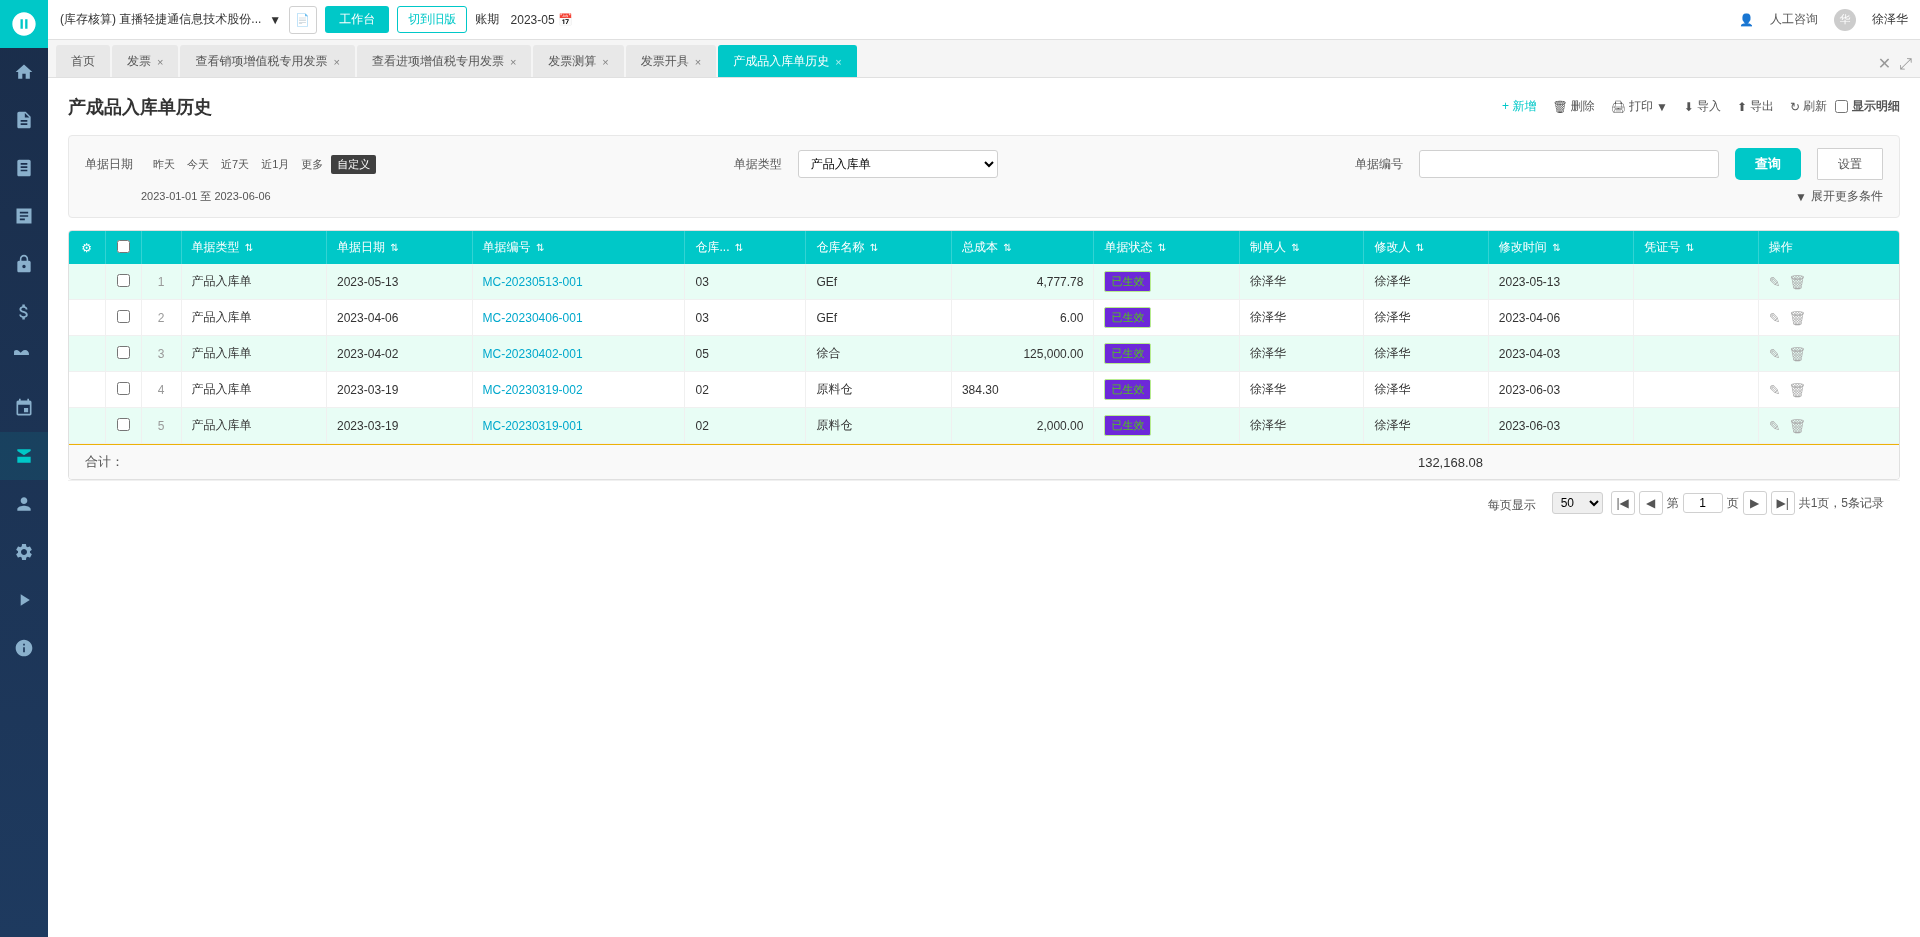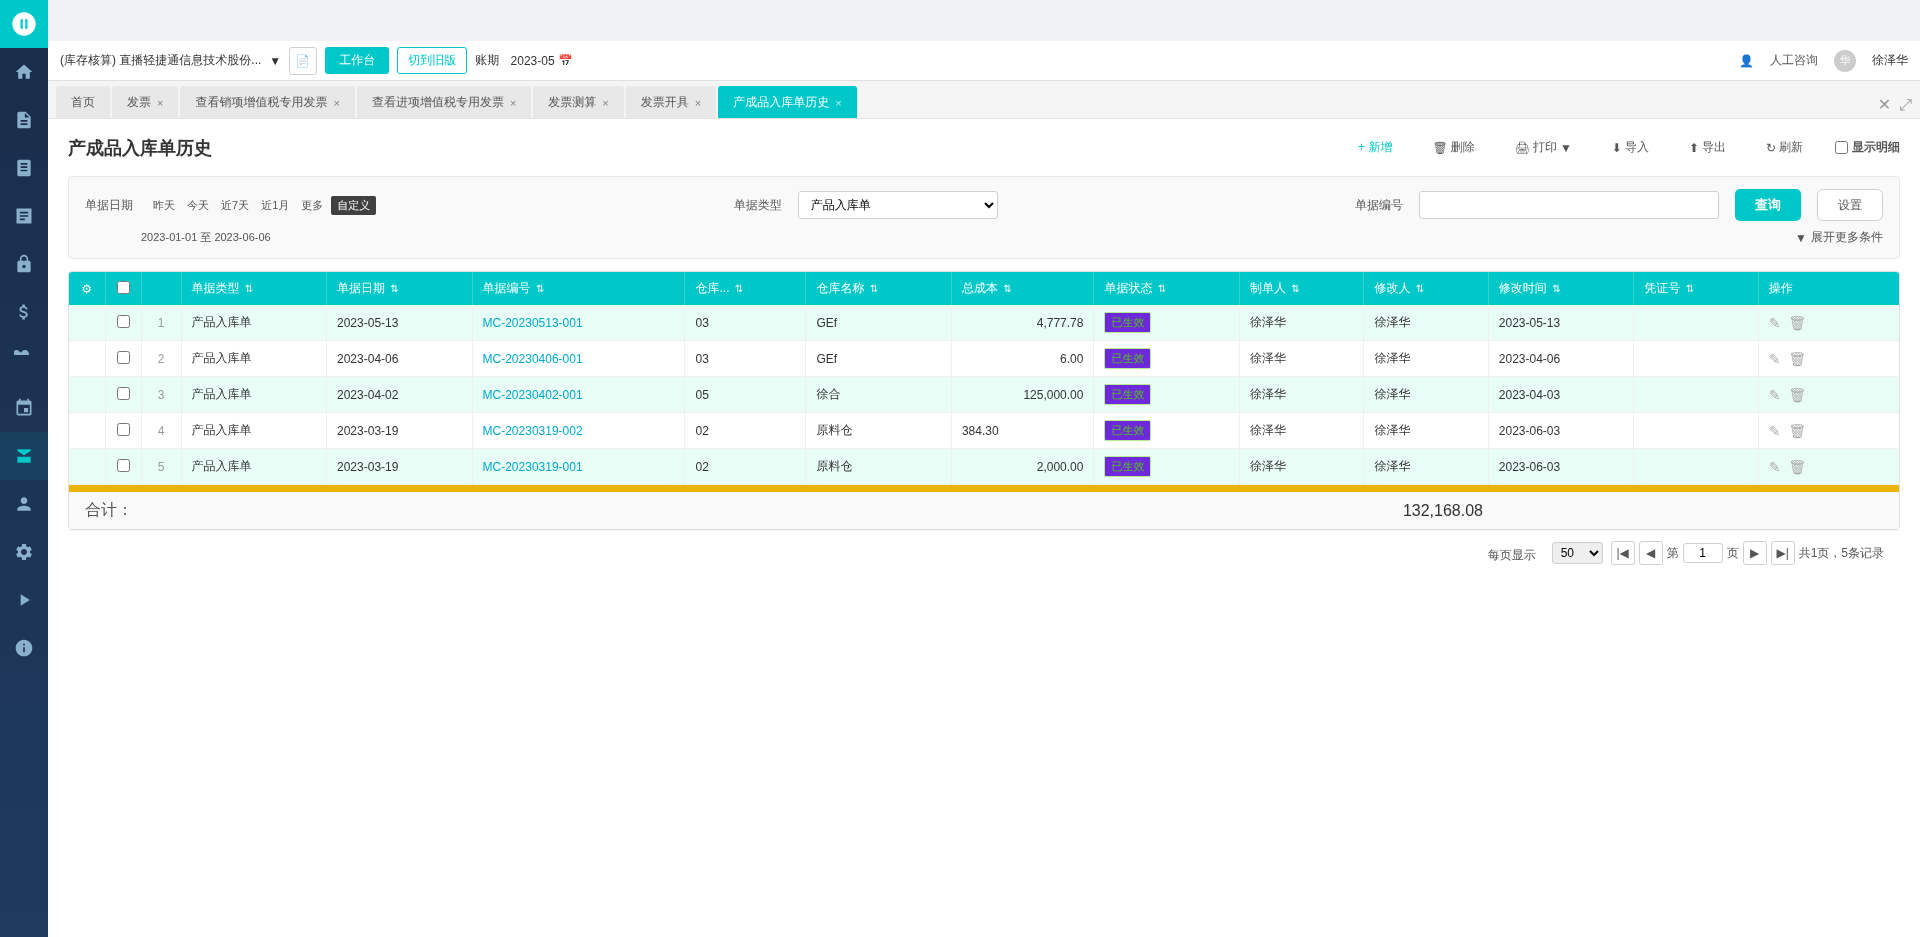--- a/index.html
+++ b/index.html
@@ -10,21 +10,21 @@
     .sidebar-logo { width: 48px; height: 48px; background: #00c8c8; display: flex; align-items: center; justify-content: center; }
     .sidebar-logo svg { width: 28px; height: 28px; }
     .sidebar-item { width: 48px; height: 48px; display: flex; align-items: center; justify-content: center; cursor: pointer; color: #8ab0cc; }
     .sidebar-item.active { color: #00c8c8; background: rgba(0,200,200,0.1); }
     .sidebar-item svg { width: 20px; height: 20px; fill: currentColor; }
 
     
     .main { flex: 1; display: flex; flex-direction: column; overflow: hidden; }
 
     
-    .topbar { height: 40px; background: #fff; border-bottom: 1px solid #e0e0e0; display: flex; align-items: center; padding: 0 12px; gap: 8px; flex-shrink: 0; margin-top: 41px; }
+    .topbar { height: 40px; background: #fff; border-bottom: 1px solid #e0e0e0; display: flex; align-items: center; padding: 0 12px; gap: 8px; flex-shrink: 0; }
     .topbar-company { font-size: 12px; color: #333; display: flex; align-items: center; gap: 4px; cursor: pointer; }
     .topbar-doc-icon { width: 28px; height: 28px; border: 1px solid #d0d0d0; border-radius: 3px; display: flex; align-items: center; justify-content: center; cursor: pointer; color: #666; }
     .topbar-workbench { background: #00c8c8; color: #fff; border: none; padding: 5px 14px; border-radius: 3px; cursor: pointer; font-size: 12px; }
     .topbar-period-btn { border: 1px solid #00c8c8; color: #00c8c8; background: #fff; padding: 4px 10px; border-radius: 3px; cursor: pointer; font-size: 12px; }
     .topbar-period { font-size: 12px; color: #333; display: flex; align-items: center; gap: 4px; }
     .topbar-right { margin-left: auto; display: flex; align-items: center; gap: 16px; font-size: 12px; color: #555; }
     .topbar-right .user-icon { width: 22px; height: 22px; border-radius: 50%; background: #ccc; display: flex; align-items: center; justify-content: center; color: #fff; font-size: 11px; }
     .topbar-right .user-name { color: #333; cursor: pointer; }
 
     
@@ -34,21 +34,21 @@
     .tab .close { font-size: 11px; color: inherit; opacity: 0.7; }
     .tab-close-all { margin-left: auto; display: flex; align-items: center; gap: 8px; padding-bottom: 4px; }
     .tab-close-all-btn { font-size: 16px; color: #999; cursor: pointer; }
     .tab-expand-btn { font-size: 16px; color: #999; cursor: pointer; }
 
     
     .content { flex: 1; overflow-y: auto; padding: 16px 20px; background: #fff; }
 
     
     .page-title { font-size: 18px; font-weight: bold; color: #333; margin-bottom: 16px; display: flex; align-items: center; justify-content: space-between; }
-    .page-title-actions { display: flex; gap: 24px; align-items: center; }
+    .page-title-actions { display: flex; gap: 0; align-items: center; }
     .btn-action { border: none; background: none; cursor: pointer; font-size: 12px; color: #555; display: flex; align-items: center; gap: 3px; padding: 4px 8px; border-radius: 3px; }
     .btn-new { color: #00c8c8; }
     .btn-delete { color: #555; }
     .btn-print { color: #555; }
     .btn-import { color: #555; }
     .btn-export { color: #555; }
     .btn-refresh { color: #555; }
     .checkbox-show { display: flex; align-items: center; gap: 4px; font-size: 12px; color: #555; }
 
     
@@ -58,21 +58,21 @@
     .filter-label { font-size: 12px; color: #555; white-space: nowrap; }
     .filter-date-btns { display: flex; gap: 4px; }
     .filter-date-btn { font-size: 11px; color: #555; cursor: pointer; padding: 2px 4px; border-radius: 2px; }
     .filter-date-custom { background: #404040; color: #fff; padding: 2px 6px; border-radius: 2px; font-size: 11px; cursor: pointer; }
     .filter-date-range { font-size: 11px; color: #555; }
     .filter-input { border: 1px solid #d0d0d0; border-radius: 3px; padding: 4px 8px; font-size: 12px; height: 28px; min-width: 120px; }
     .filter-select { border: 1px solid #d0d0d0; border-radius: 3px; padding: 4px 8px; font-size: 12px; height: 28px; min-width: 200px; background: #fff; }
     .filter-select-container { display: flex; align-items: center; gap: 4px; }
     .filter-expand { display: flex; align-items: center; gap: 4px; font-size: 12px; color: #555; cursor: pointer; }
     .btn-query { background: #00c8c8; color: #fff; border: none; padding: 6px 20px; border-radius: 5px; cursor: pointer; font-size: 13px; font-weight: bold; height: 32px; }
-    .btn-setting { background: #fff; color: #555; border: 1px solid #d0d0d0; padding: 6px 20px; border-radius: 6px; cursor: pointer; font-size: 12px; height: 32px; }
+    .btn-setting { background: #fff; color: #555; border: 1px solid #d0d0d0; padding: 6px 20px; border-radius: 1px; cursor: pointer; font-size: 12px; height: 32px; }
 
     
     .table-container { border: 1px solid #e0e0e0; border-radius: 4px; overflow: hidden; }
     table { width: 100%; border-collapse: collapse; font-size: 12px; }
     thead tr { background: #00c8c8; color: #fff; }
     thead th { padding: 8px 10px; text-align: left; font-weight: normal; white-space: nowrap; border-right: 1px solid rgba(255,255,255,0.2); }
     thead th:last-child { border-right: none; }
     tbody tr { border-bottom: 1px solid #f0f0f0; }
     tbody tr:nth-child(odd) { background: #f8fdfd; }
     tbody tr:nth-child(even) { background: #ffffff; }
@@ -85,21 +85,21 @@
     .td-link { color: #00a8cc; cursor: pointer; text-decoration: none; }
     .status-badge { display: inline-block; padding: 2px 6px; border-radius: 2px; font-size: 11px; }
     .status-active { background: #6d28d9; color: #52c41a; border: 1px solid #b7eb8f; }
     .td-actions { display: flex; gap: 8px; align-items: center; }
     .td-action-icon { color: #aaa; cursor: pointer; font-size: 14px; }
     .sort-icon { font-size: 10px; margin-left: 2px; }
     .settings-col { text-align: center; cursor: pointer; }
     input[type="checkbox"] { cursor: pointer; }
 
     
-    .table-footer { display: flex; align-items: center; padding: 8px 16px; background: #f9f9f9; border-top: 7px solid #eab308; font-size: 16px; color: #333; }
+    .table-footer { display: flex; align-items: center; padding: 8px 16px; background: #f9f9f9; border-top: 1px solid #eab308; font-size: 13px; color: #333; }
     .footer-sum-label { color: #555; margin-right: 8px; }
     .footer-sum-value { color: #333; font-weight: normal; margin-left: auto; padding-right: 400px; }
 
     
     .pagination { display: flex; align-items: center; justify-content: flex-end; padding: 10px 16px; font-size: 12px; color: #555; gap: 8px; border-top: 1px solid #f0f0f0; }
     .pagination-per-page { display: flex; align-items: flex-end; gap: 16px; margin-left: 33px; }
     .pagination-per-page select { border: 1px solid #d0d0d0; border-radius: 3px; padding: 2px 4px; font-size: 12px; }
     .pagination-controls { display: flex; align-items: center; gap: 4px; }
     .page-btn { width: 24px; height: 24px; display: flex; align-items: center; justify-content: center; border: 1px solid #d0d0d0; border-radius: 3px; cursor: pointer; background: #fff; color: #555; font-size: 12px; }
     .page-btn:disabled { opacity: 0.4; cursor: not-allowed; }

